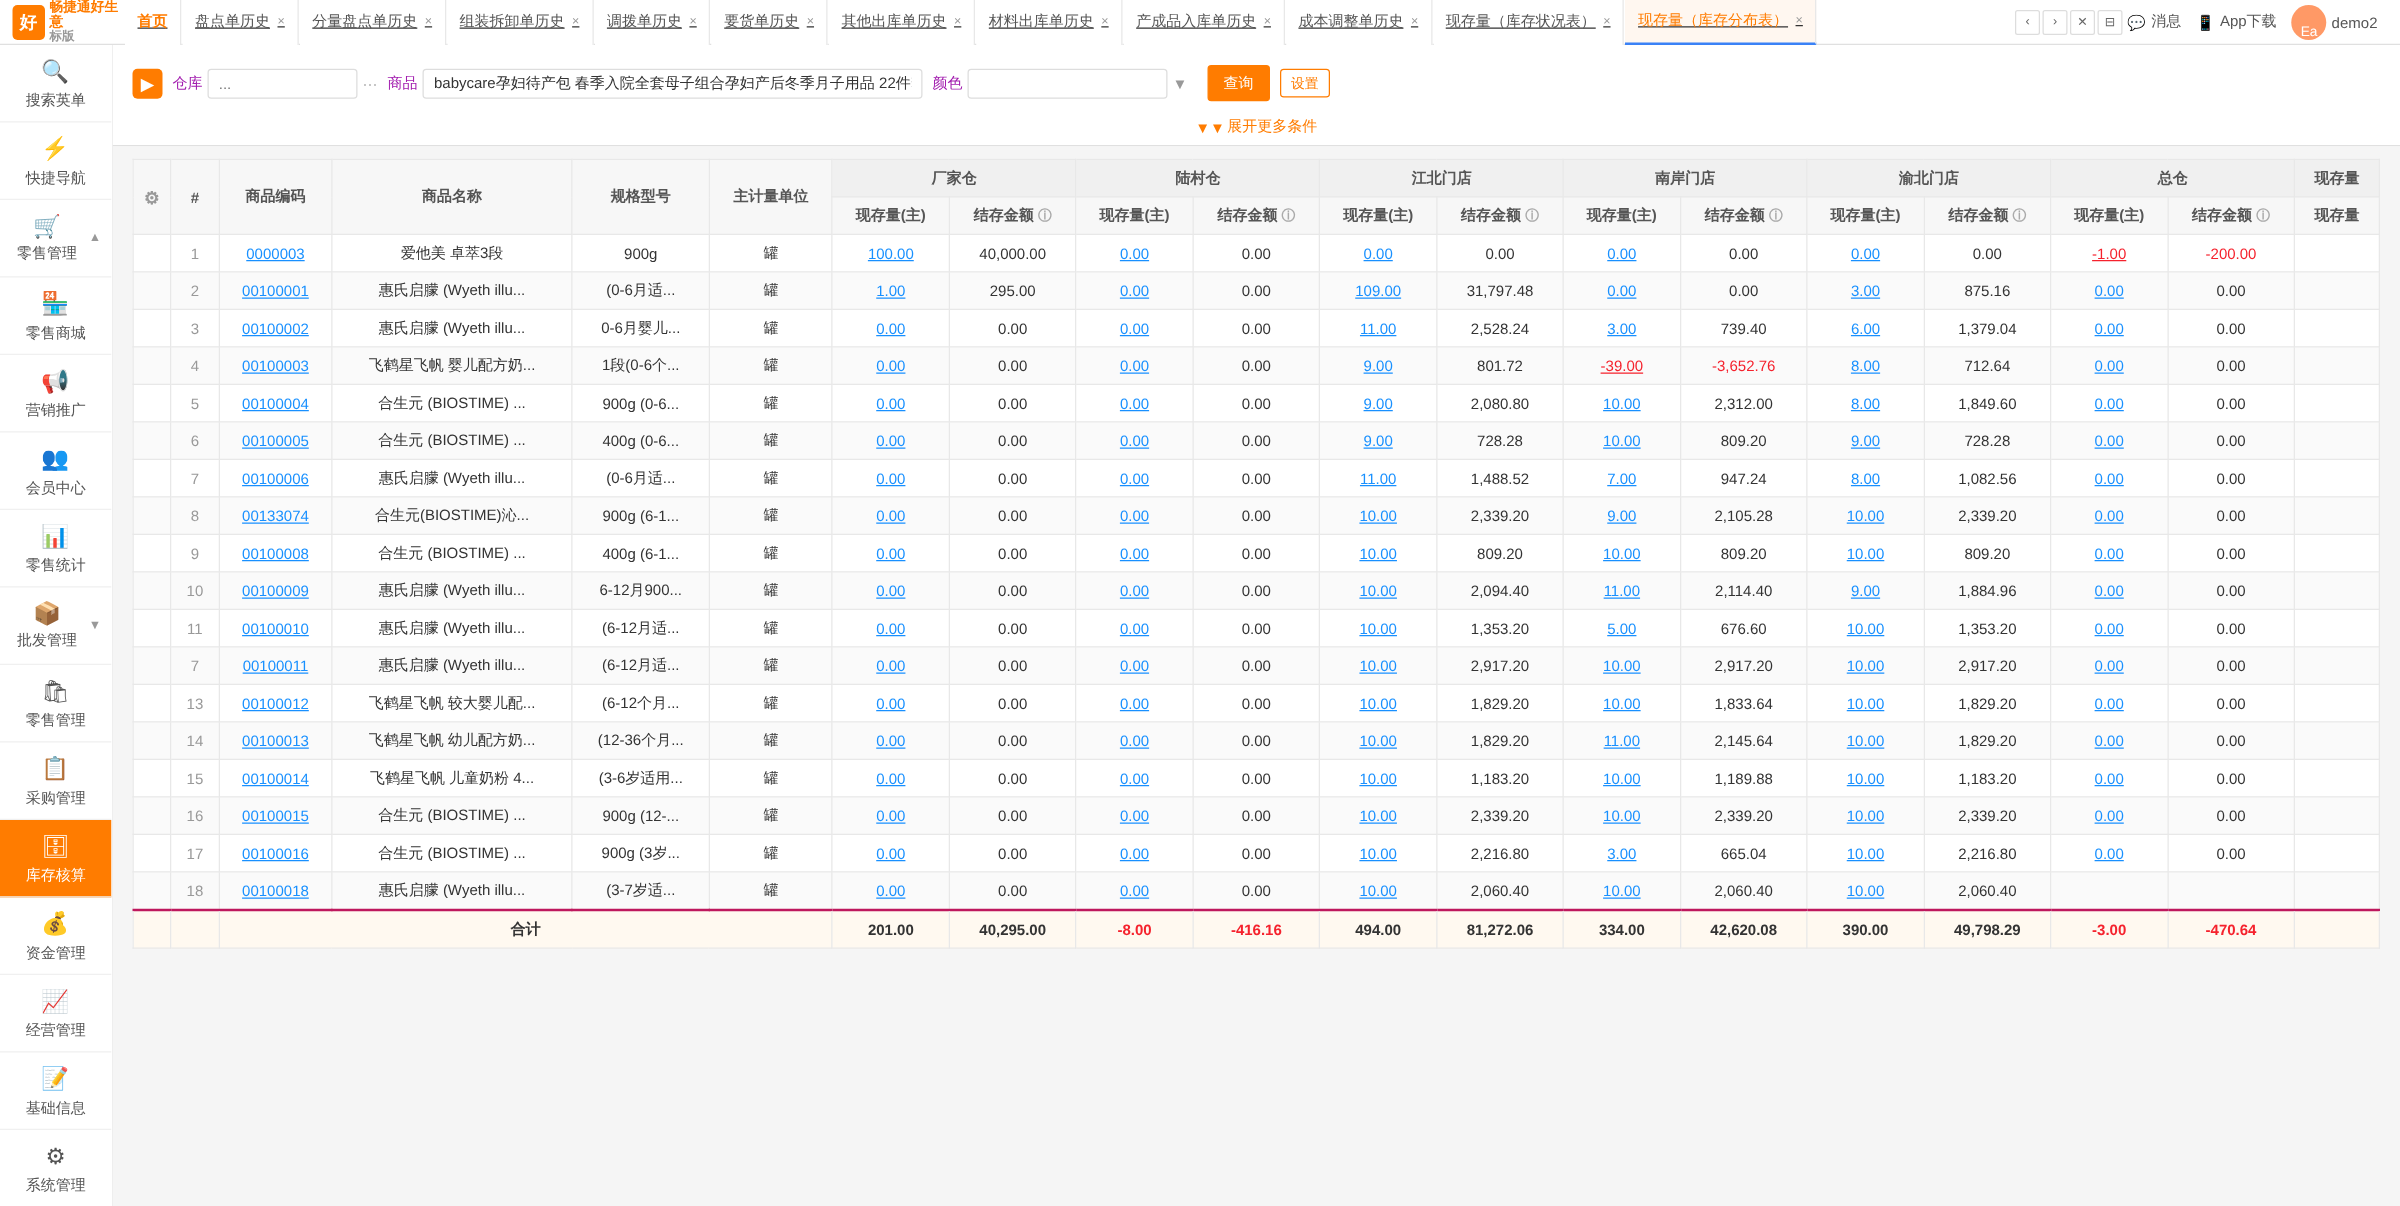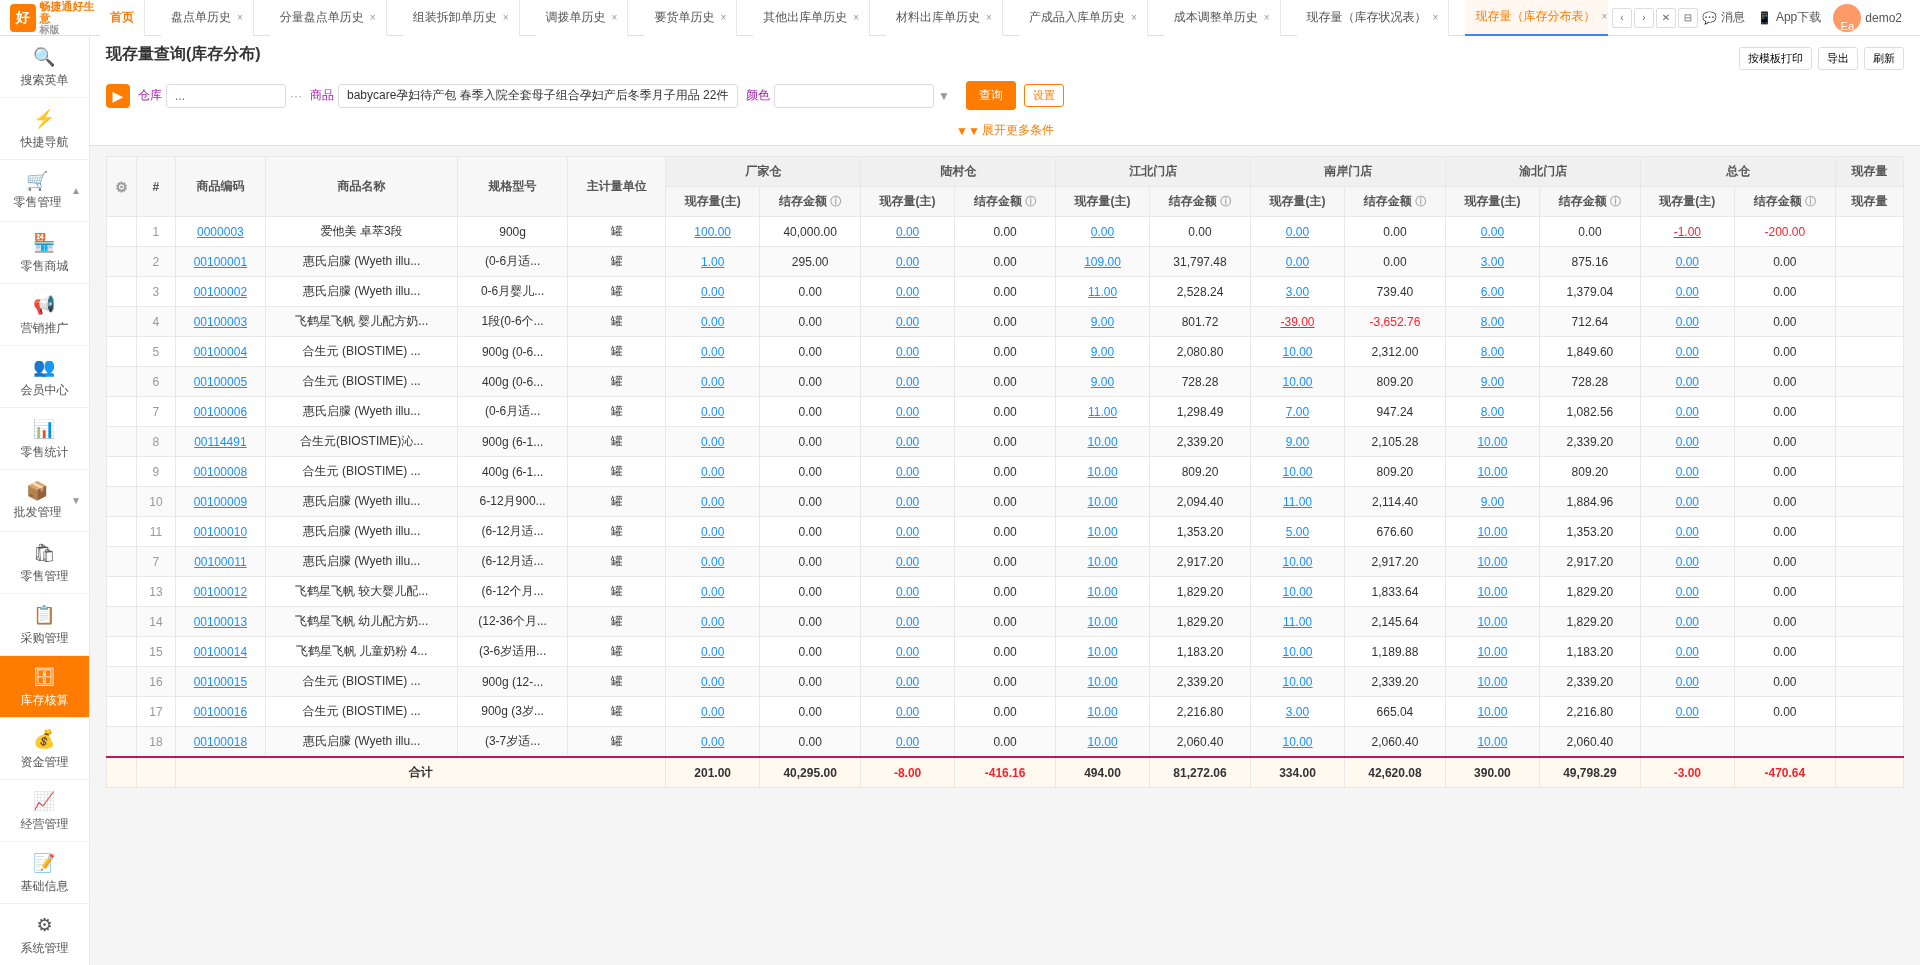--- a/index.html
+++ b/index.html
@@ -15,21 +15,21 @@
     .top-bar .logo {
       display: flex; align-items: center; gap: 4px;
       color: #ff7c00; font-weight: bold; font-size: 13px;
       width: 90px; min-width: 90px;
     }
     .top-bar .logo-icon {
       width: 28px; height: 28px; background: #ff7c00; border-radius: 4px;
       display: flex; align-items: center; justify-content: center; color: #fff; font-size: 14px;
     }
     .top-tabs {
-      display: flex; align-items: center; flex: 1; overflow: hidden; gap: 16px;
+      display: flex; align-items: center; flex: 1; overflow: hidden; gap: 1px; text-decoration: underline;
     }
     .top-tab {
       display: flex; align-items: center; gap: 4px;
       padding: 0 10px; height: 36px; font-size: 12px; color: #555;
       border-right: 1px solid #e8e8e8; cursor: pointer; white-space: nowrap;
       background: #fff;
     }
     .top-tab.active { background: #fff7f0; color: #ff7c00; border-bottom: 2px solid #3b82f6; }
     .top-tab.home { color: #ff7c00; font-weight: bold; }
     .top-tab .close-x { color: #999; font-size: 10px; margin-left: 2px; cursor: pointer; }
@@ -268,28 +268,20 @@
   </div>
   <div class="sidebar-item">
     <span class="si-icon">⚙</span>
     <span>系统管理</span>
   </div>
 
 </div>
 
 <div class="main">
   <div class="page-header">
-    <div style="display:flex;align-items:center;justify-content:space-between;">
-      <h1 class="page-title">现存量查询(库存分布)</h1>
-      <div class="header-actions">
-        <button class="btn btn-sm" style="display:flex;align-items:center;gap:3px;">按模板打印</button>
-        <button class="btn btn-sm" style="display:flex;align-items:center;gap:3px;">导出</button>
-        <button class="btn btn-sm" style="display:flex;align-items:center;gap:3px;">刷新</button>
-      </div>
-    </div>
     <div class="filter-bar">
       <div class="filter-toggle-btn">▶</div>
       <div class="filter-item">
         <span class="filter-label">仓库</span>
         <input class="filter-input" type="text" placeholder="..." style="width: 120px;">
         <span class="filter-dots">···</span>
       </div>
       <div class="filter-item">
         <span class="filter-label">商品</span>
         <input class="filter-input filter-input-wide" type="text" value="babycare孕妇待产包 春季入院全套母子组合孕妇产后冬季月子用品 22件套 ..." style="">
@@ -478,33 +470,33 @@
     <td class="row-num">7</td>
     <td class="link-val">00100006</td>
     <td>惠氏启朦 (Wyeth illu...</td>
     <td>(0-6月适...</td>
     <td>罐</td>
     <td class="link-val">0.00</td>
     <td>0.00</td>
     <td class="link-val">0.00</td>
     <td>0.00</td>
     <td class="link-val">11.00</td>
-    <td>1,298.49</td>
+    <td>1,488.52</td>
     <td class="link-val ">7.00</td>
     <td class="">947.24</td>
     <td class="link-val">8.00</td>
     <td>1,082.56</td>
     <td class="link-val ">0.00</td>
     <td class="">0.00</td>
     <td></td>
   </tr>
           <tr>
     <td></td>
     <td class="row-num">8</td>
-    <td class="link-val">00114491</td>
+    <td class="link-val">00133074</td>
     <td>合生元(BIOSTIME)沁...</td>
     <td>900g (6-1...</td>
     <td>罐</td>
     <td class="link-val">0.00</td>
     <td>0.00</td>
     <td class="link-val">0.00</td>
     <td>0.00</td>
     <td class="link-val">10.00</td>
     <td>2,339.20</td>
     <td class="link-val ">9.00</td>

